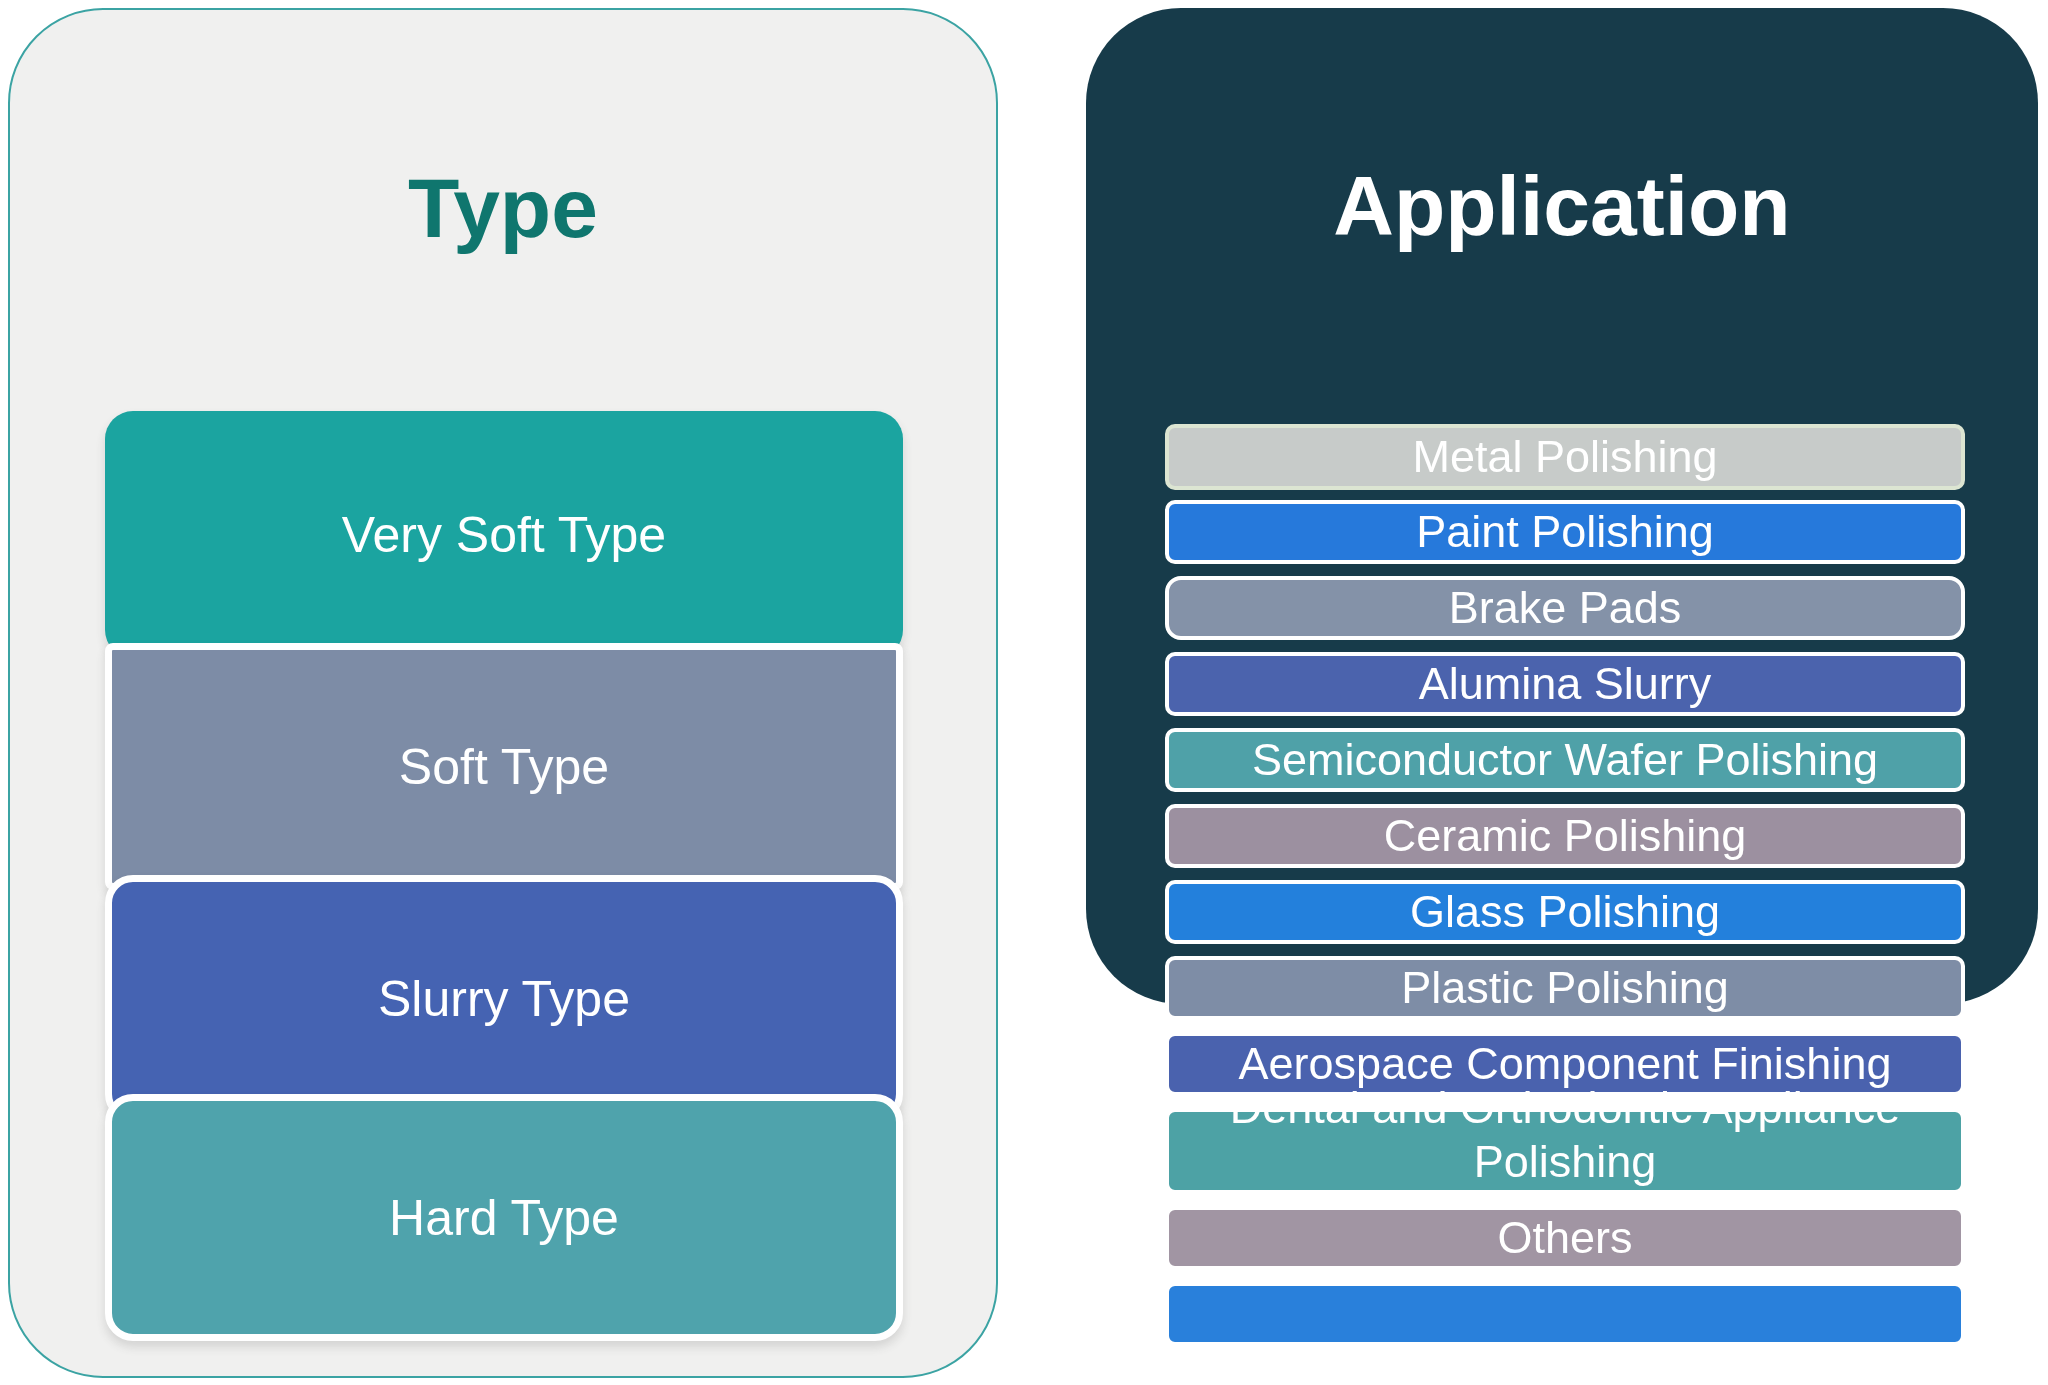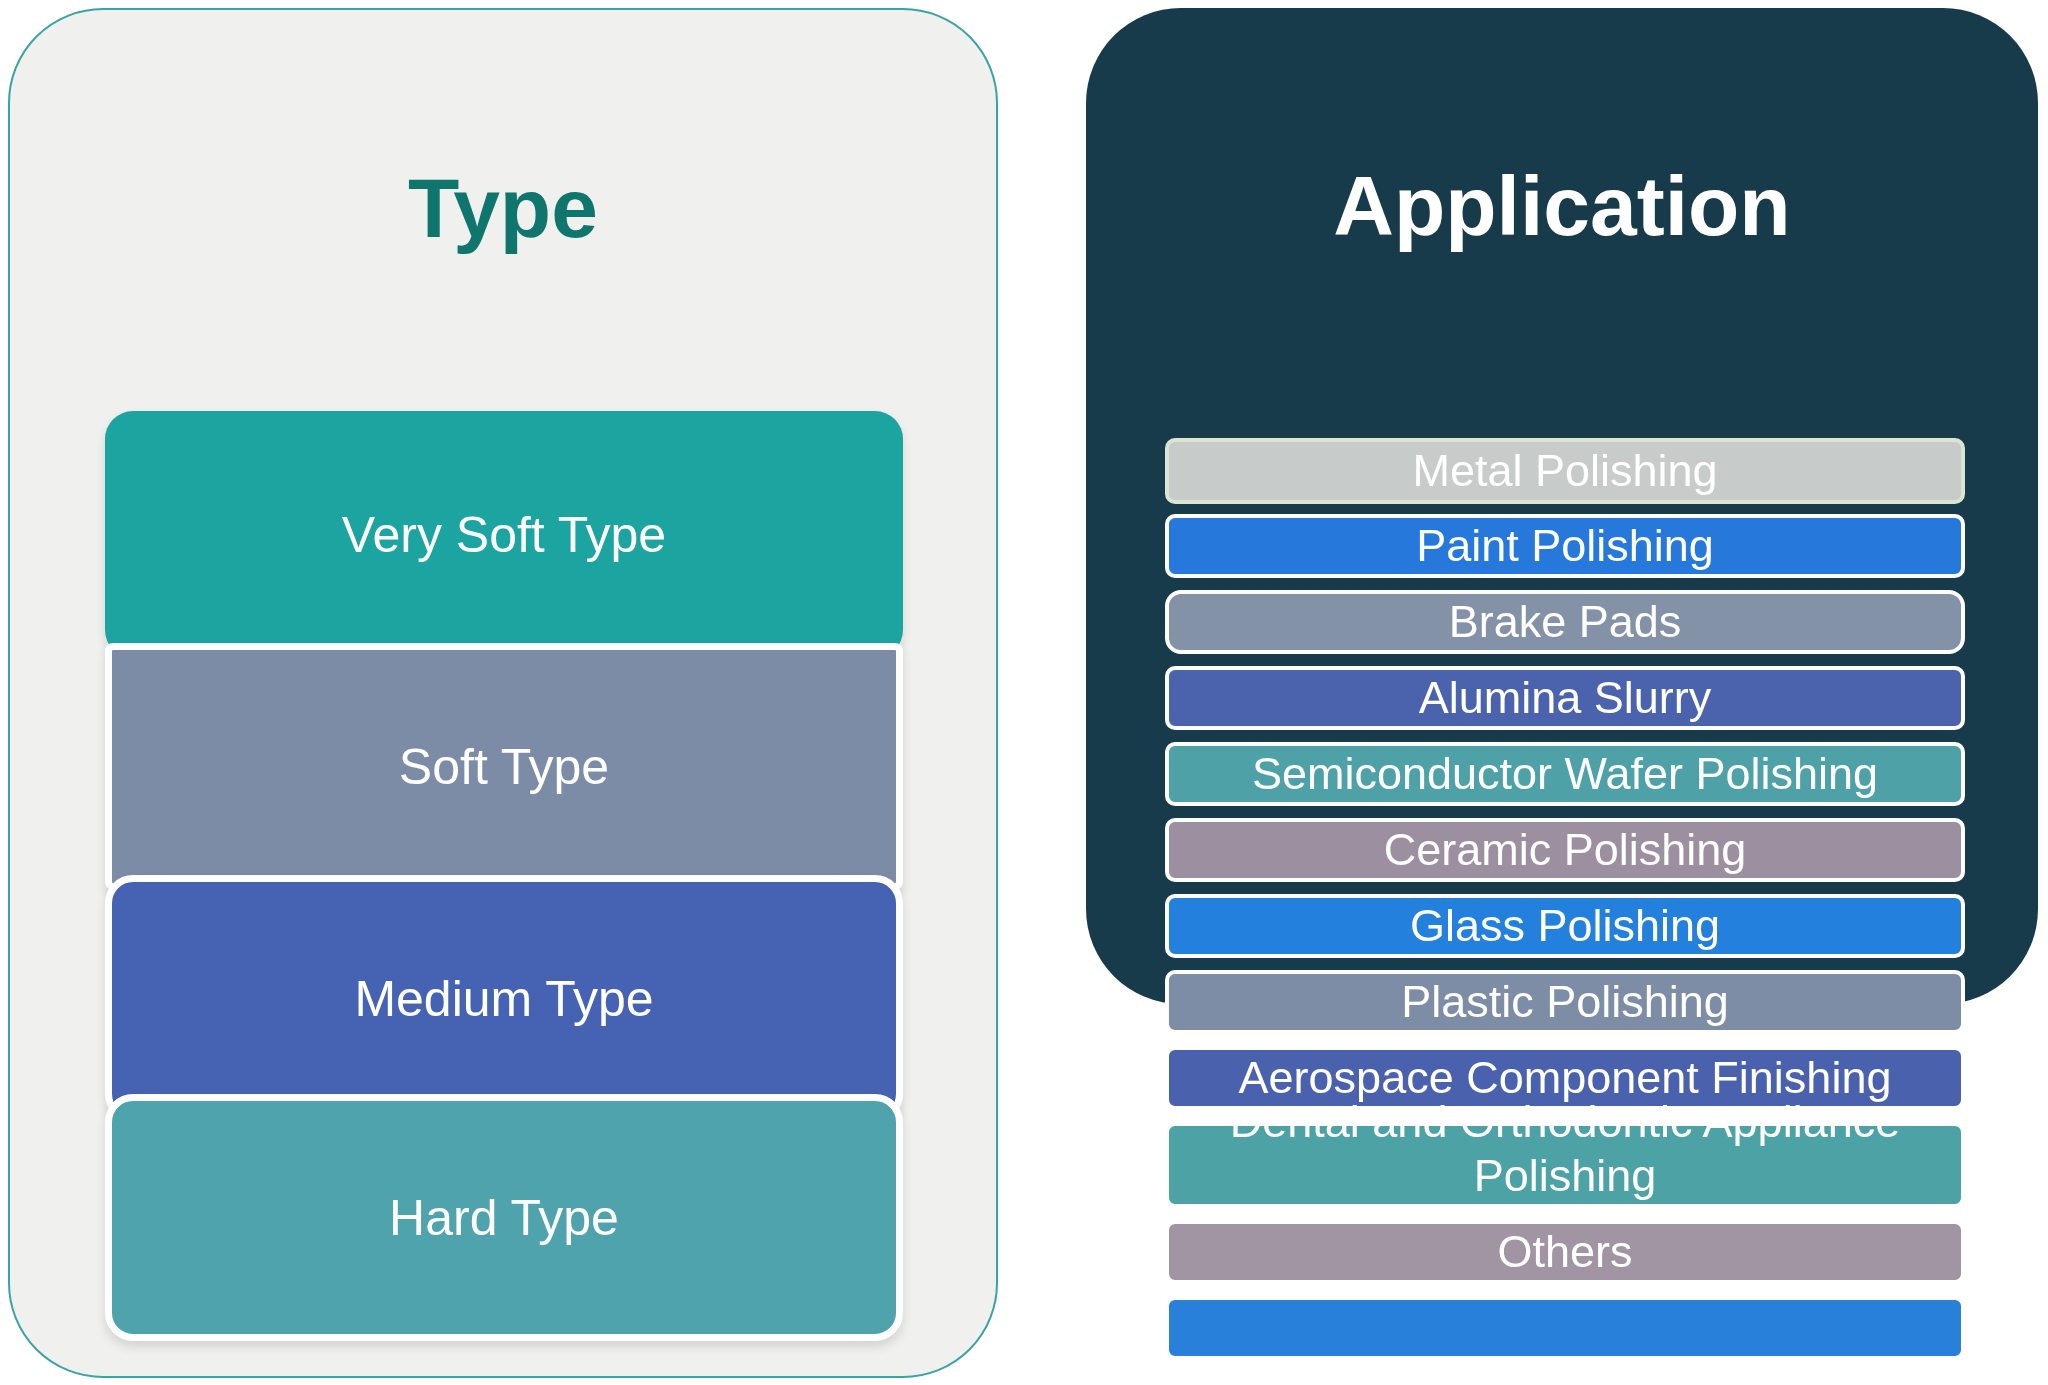--- a/index.html
+++ b/index.html
@@ -63,21 +63,20 @@
     height: 64px;
     border: 4px solid #ffffff;
     border-radius: 10px;
     display: flex;
     align-items: center;
     justify-content: center;
     color: #ffffff;
     font-size: 45px;
     line-height: 1.15;
     text-align: center;
-    margin-top: 14px;
   }
   .r0  { top: 416px; height: 66px; }
   .r1  { top: 492px; }
   .r2  { top: 568px; border-radius: 16px; }
   .r3  { top: 644px; }
   .r4  { top: 720px; }
   .r5  { top: 796px; }
   .r6  { top: 872px; }
   .r7  { top: 948px; }
   .r8  { top: 1024px; }
@@ -94,21 +93,21 @@
   <div class="panel" id="type-panel" style="background-color: rgb(240, 240, 239); border-color: rgb(59, 163, 163);">
     <div class="panel-title">Type</div>
 
     <div class="lbar l0" style="background-color: rgb(27, 164, 160);">
       <span class="lbl">Very Soft Type</span>
     </div>
     <div class="lbar l1" style="background-color: rgb(125, 140, 166); border-color: rgb(255, 255, 255);">
       <span class="lbl">Soft Type</span>
     </div>
     <div class="lbar l2" style="background-color: rgb(69, 99, 178); border-color: rgb(255, 255, 255);">
-      <span class="lbl">Medium Type</span>
+      <span class="lbl">Slurry Type</span>
     </div>
     <div class="lbar l3" style="background-color: rgb(79, 163, 172); border-color: rgb(255, 255, 255);">
       <span class="lbl">Hard Type</span>
     </div>
   </div>
 
   <div class="panel" id="application-panel" style="background-color: rgb(23, 59, 74);">
     <div class="panel-title">Application</div>
 
     <div class="rbar r0" style="background-color: rgb(199, 203, 201); border-color: rgb(220, 229, 210);">

